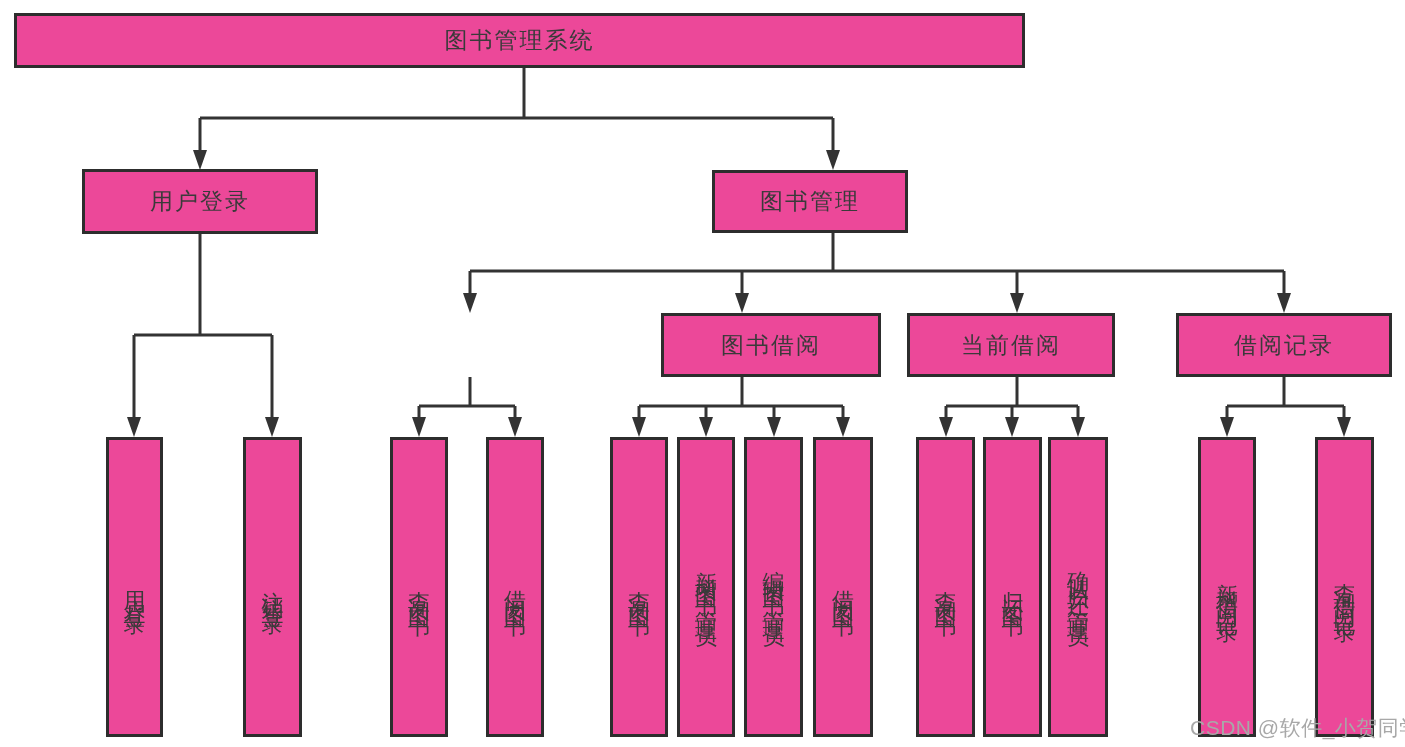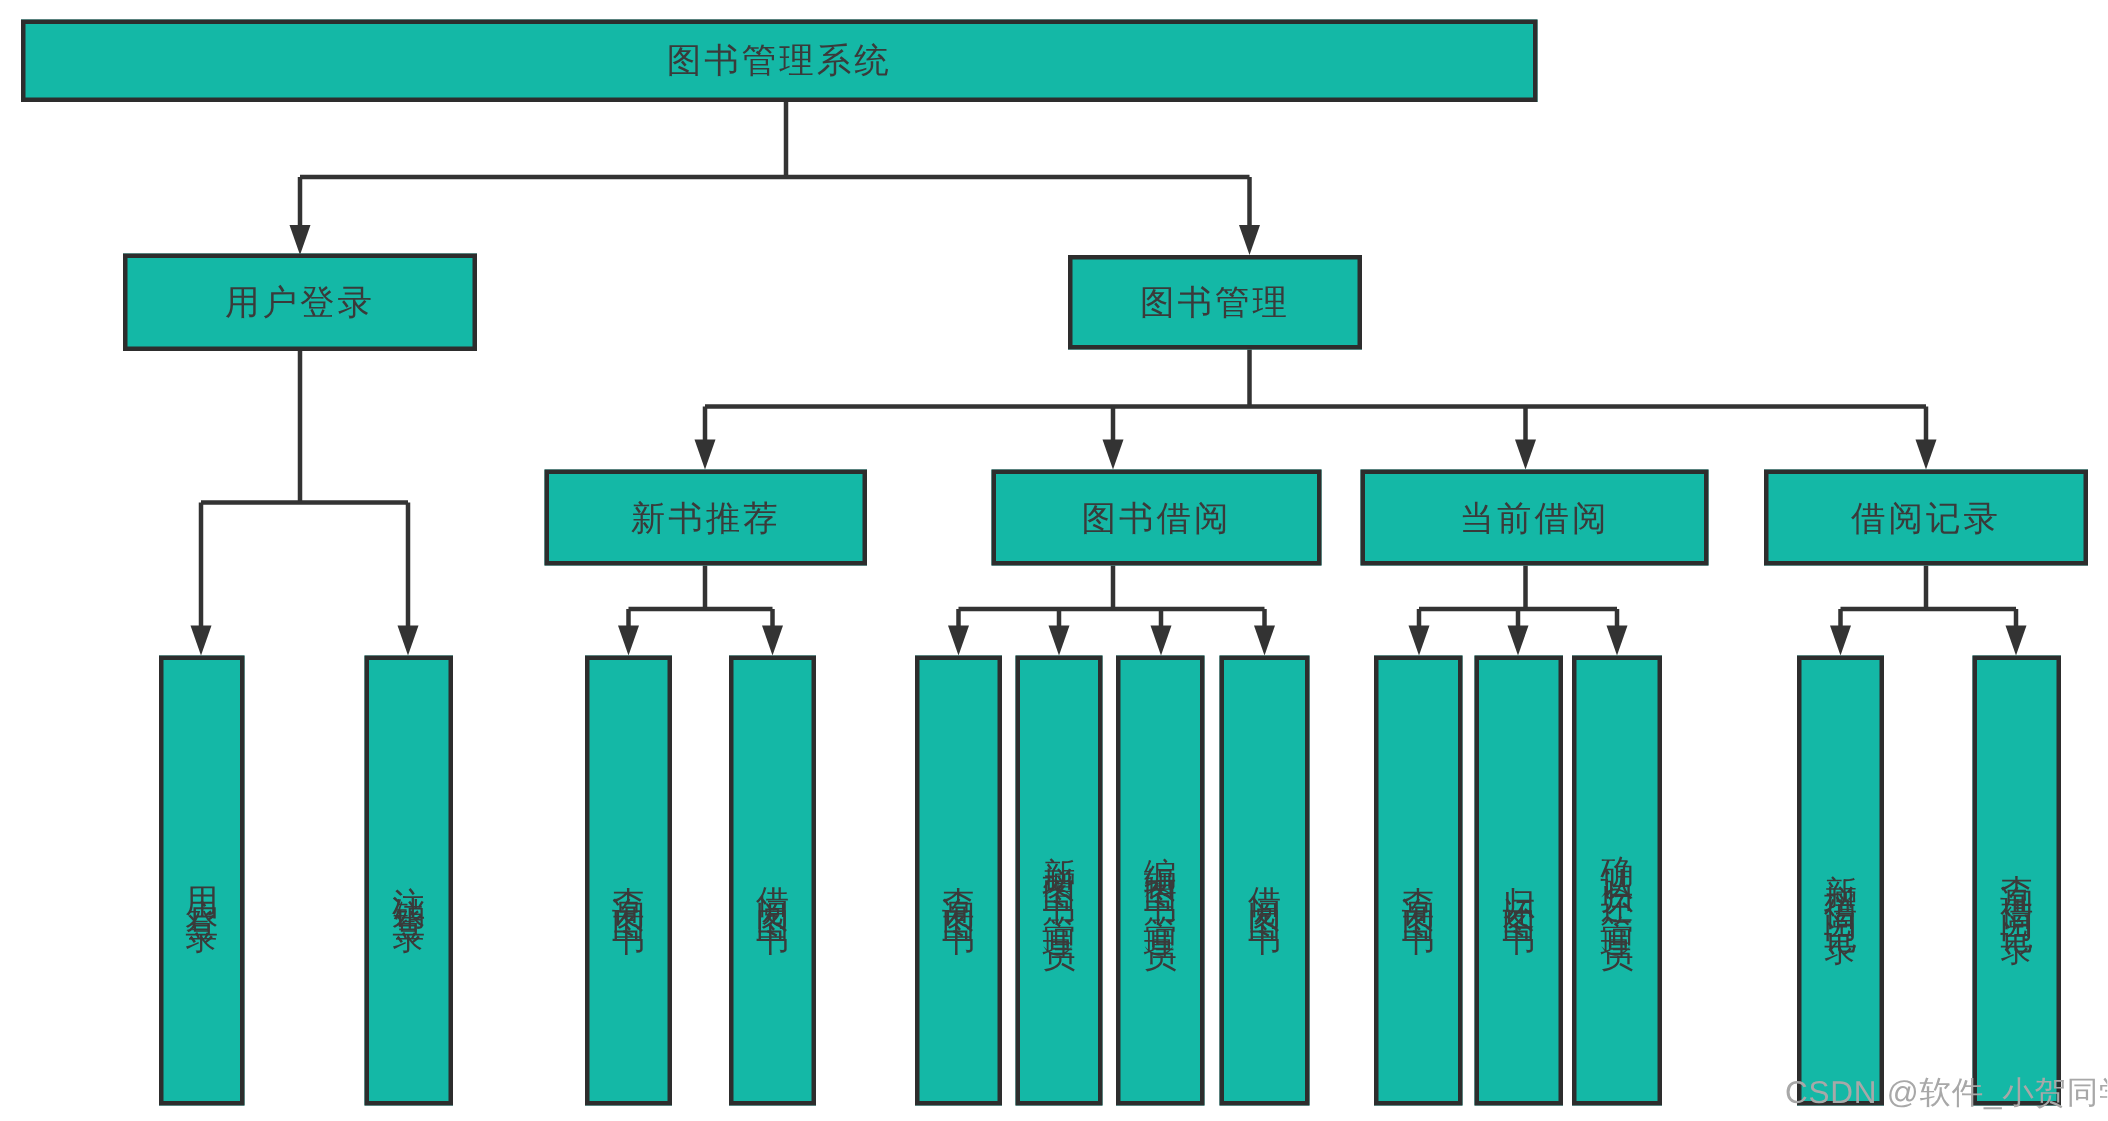--- a/index.html
+++ b/index.html
@@ -12,21 +12,21 @@
     overflow: hidden;
   }
   #connectors {
     position: absolute;
     left: 0; top: 0;
     width: 1405px; height: 747px;
   }
   .box {
     position: absolute;
     box-sizing: border-box;
-    background: #14b8a6;
+    background: #ec4899;
     border: 3px solid #2d2d2d;
     display: flex;
     align-items: center;
     justify-content: center;
     color: #3a3a3a;
     font-size: 23px;
     letter-spacing: 2px;
     white-space: nowrap;
   }
   .box.root { border-width: 3px; }
@@ -115,23 +115,22 @@
     <polygon points="1220,417 1234,417 1227,437" fill="#333333" stroke="none"></polygon>
     <path d="M1344,406 L1344,419"></path>
     <polygon points="1337,417 1351,417 1344,437" fill="#333333" stroke="none"></polygon>
   </svg>
 
   <div class="box root" style="left:14px; top:13px; width:1011px; height:55px;">图书管理系统</div>
 
   <div class="box" style="left:82px; top:169px; width:236px; height:65px;">用户登录</div>
   <div class="box" style="left:712px; top:170px; width:196px; height:63px;">图书管理</div>
 
-  <div class="box" style="left:363px; top:313px; width:215px; height:64px;">新书推荐</div>
   <div class="box" style="left:632px; top:313px; width:220px; height:64px;margin-left:29px;">图书借阅</div>
-  <div class="box" style="left:907px; top:313px; width:232px; height:64px;">当前借阅</div>
+  <div class="box" style="left:907px; top:313px; width:208px; height:64px;">当前借阅</div>
   <div class="box" style="left:1176px; top:313px; width:216px; height:64px;">借阅记录</div>
 
   <div class="box vbox" style="left:106px; top:437px; width:57px; height:300px;">用户登录</div>
   <div class="box vbox" style="left:243px; top:437px; width:59px; height:300px;">注销登录</div>
 
   <div class="box vbox" style="left:390px; top:437px; width:58px; height:300px;">查询图书</div>
   <div class="box vbox" style="left:486px; top:437px; width:58px; height:300px;">借阅图书</div>
 
   <div class="box vbox" style="left:610px; top:437px; width:58px; height:300px;">查询图书</div>
   <div class="box vbox" style="left:677px; top:437px; width:58px; height:300px;">新增图书（管理员）</div>

